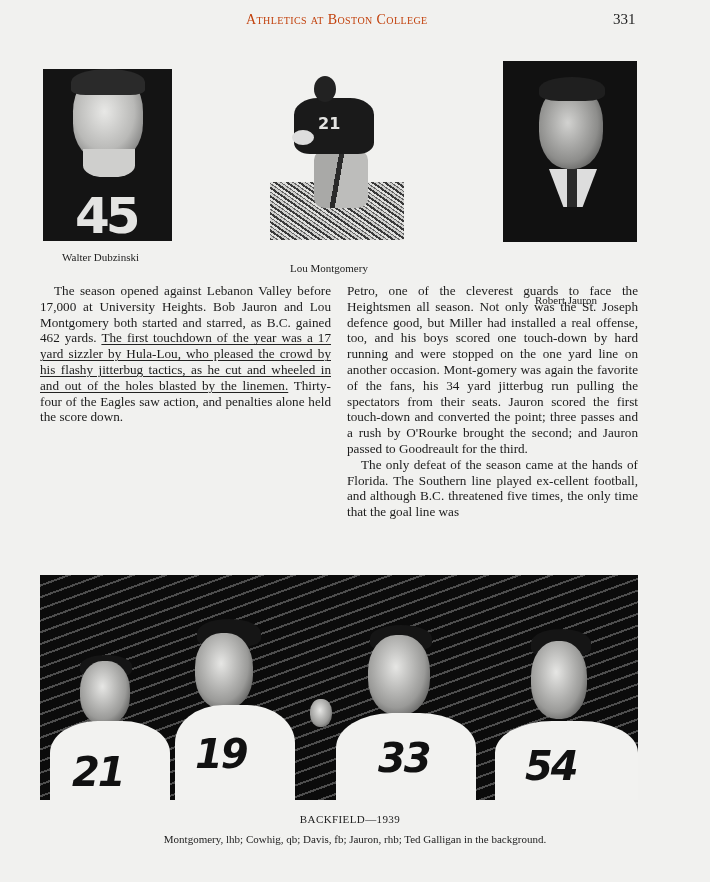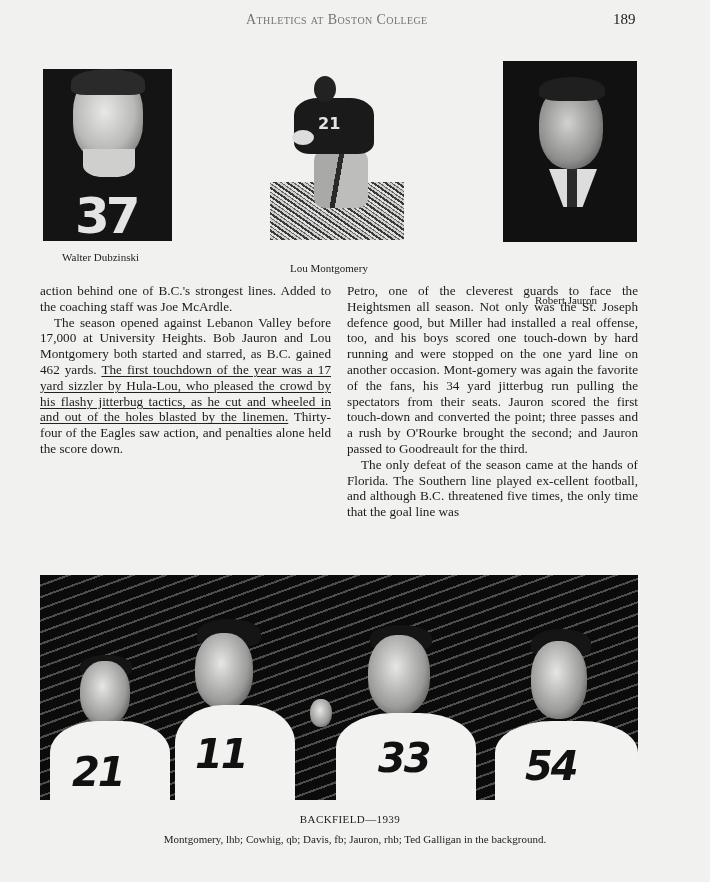--- a/index.html
+++ b/index.html
@@ -7,21 +7,21 @@
     width: 710px; height: 882px; overflow: hidden;
     background: #f1f1ef;
     font-family: "Liberation Serif", "DejaVu Serif", serif;
     color: #1b1b1b;
     position: relative;
   }
   .page { position: absolute; inset: 0; }
   .header-title {
     position: absolute; left: 246px; top: 12px;
     font-size: 14px; letter-spacing: 0.4px; font-variant: small-caps;
-    color: #737373;
+    color: #c2410c;
   }
   .page-number {
     position: absolute; left: 613px; top: 11px; font-size: 15px; color: #222;
   }
   .photo { position: absolute; background: #0d0d0d; overflow: hidden; }
   .caption { position: absolute; font-size: 11px; color: #222; }
 
   
   #p1 { left: 43px; top: 69px; width: 129px; height: 172px; background: #141414; }
   #p1 .head { position:absolute; left:30px; top:2px; width:70px; height:90px; border-radius:45% 45% 42% 42%; background: radial-gradient(ellipse at 45% 45%, #e8e8e6 0%, #b9b9b7 55%, #5c5c5c 100%); }
@@ -76,27 +76,27 @@
     position:absolute; left:0; width:710px; top:833px; text-align:center;
     font-size: 11px; color:#222;
   }
 </style>
 </head>
 <body>
 
 <div class="page">
 
   <div class="header-title">Athletics at Boston College</div>
-  <div class="page-number">189</div>
+  <div class="page-number">331</div>
 
   <div class="photo" id="p1">
     <div class="head"></div>
     <div class="hair"></div>
     <div class="neck"></div>
-    <div class="num">37</div>
+    <div class="num">45</div>
   </div>
   <div class="caption" style="left:62px; top:251px;">Walter Dubzinski</div>
 
   <div class="photo" id="p2">
     <div class="grass"></div>
     <div class="legs"></div>
     <div class="body"></div>
     <div class="head"></div>
     <div class="ball"></div>
     <div class="num">21</div>
@@ -104,21 +104,20 @@
   <div class="caption" style="left:290px; top:262px;">Lou Montgomery</div>
 
   <div class="photo" id="p3">
     <div class="head"></div>
     <div class="hair"></div>
     <div class="collar"></div>
   </div>
   <div class="caption" style="left:535px; top:254px;margin-top:40px;">Robert Jauron</div>
 
   <div class="col" id="col-left">
-    <p class="cont">action behind one of B.C.'s strongest lines. Added to the coaching staff was Joe McArdle.</p>
     <p><span>The season opened against Lebanon Valley before 17,000 at University Heights. Bob Jauron and Lou Montgomery both started and starred, as B.C. gained 462 yards. </span><span class="ul">The first touchdown of the year was a 17 yard sizzler by Hula-Lou, who pleased the crowd by his flashy jitterbug tactics, as he cut and wheeled in and out of the holes blasted by the linemen.</span><span> Thirty-four of the Eagles saw action, and penalties alone held the score down.</span></p>
   </div>
 
   <div class="col" id="col-right">
     <p class="cont">Petro, one of the cleverest guards to face the Heightsmen all season. Not only was the St. Joseph defence good, but Miller had installed a real offense, too, and his boys scored one touch-down by hard running and were stopped on the one yard line on another occasion. Mont-gomery was again the favorite of the fans, his 34 yard jitterbug run pulling the spectators from their seats. Jauron scored the first touch-down and converted the point; three passes and a rush by O'Rourke brought the second; and Jauron passed to Goodreault for the third.</p>
     <p>The only defeat of the season came at the hands of Florida. The Southern line played ex-cellent football, and although B.C. threatened five times, the only time that the goal line was</p>
   </div>
 
   <div class="photo" id="p4">
     <div class="stands"></div>
@@ -127,21 +126,21 @@
       <div class="hair" style="left:30px; top:0; width:52px; height:22px;"></div>
       <div class="head" style="left:30px; top:6px; width:50px; height:64px;"></div>
       <div class="jersey" style="left:0; top:66px; width:120px; height:80px;"></div>
       <div class="num" style="left:22px; top:94px;">21</div>
     </div>
 
     <div class="player" style="left:135px; top:44px; width:120px; height:181px;">
       <div class="hair" style="left:22px; top:0; width:64px; height:28px;"></div>
       <div class="head" style="left:20px; top:14px; width:58px; height:76px;"></div>
       <div class="jersey" style="left:0; top:86px; width:120px; height:95px;"></div>
-      <div class="num" style="left:20px; top:112px;">11</div>
+      <div class="num" style="left:20px; top:112px;">19</div>
     </div>
 
     <div class="player" style="left:266px; top:124px; width:30px; height:100px;">
       <div class="head" style="left:4px; top:0; width:22px; height:28px;"></div>
     </div>
 
     <div class="player" style="left:296px; top:50px; width:140px; height:175px;">
       <div class="hair" style="left:34px; top:0; width:62px; height:26px;"></div>
       <div class="head" style="left:32px; top:10px; width:62px; height:80px;"></div>
       <div class="jersey" style="left:0; top:88px; width:140px; height:87px;"></div>

